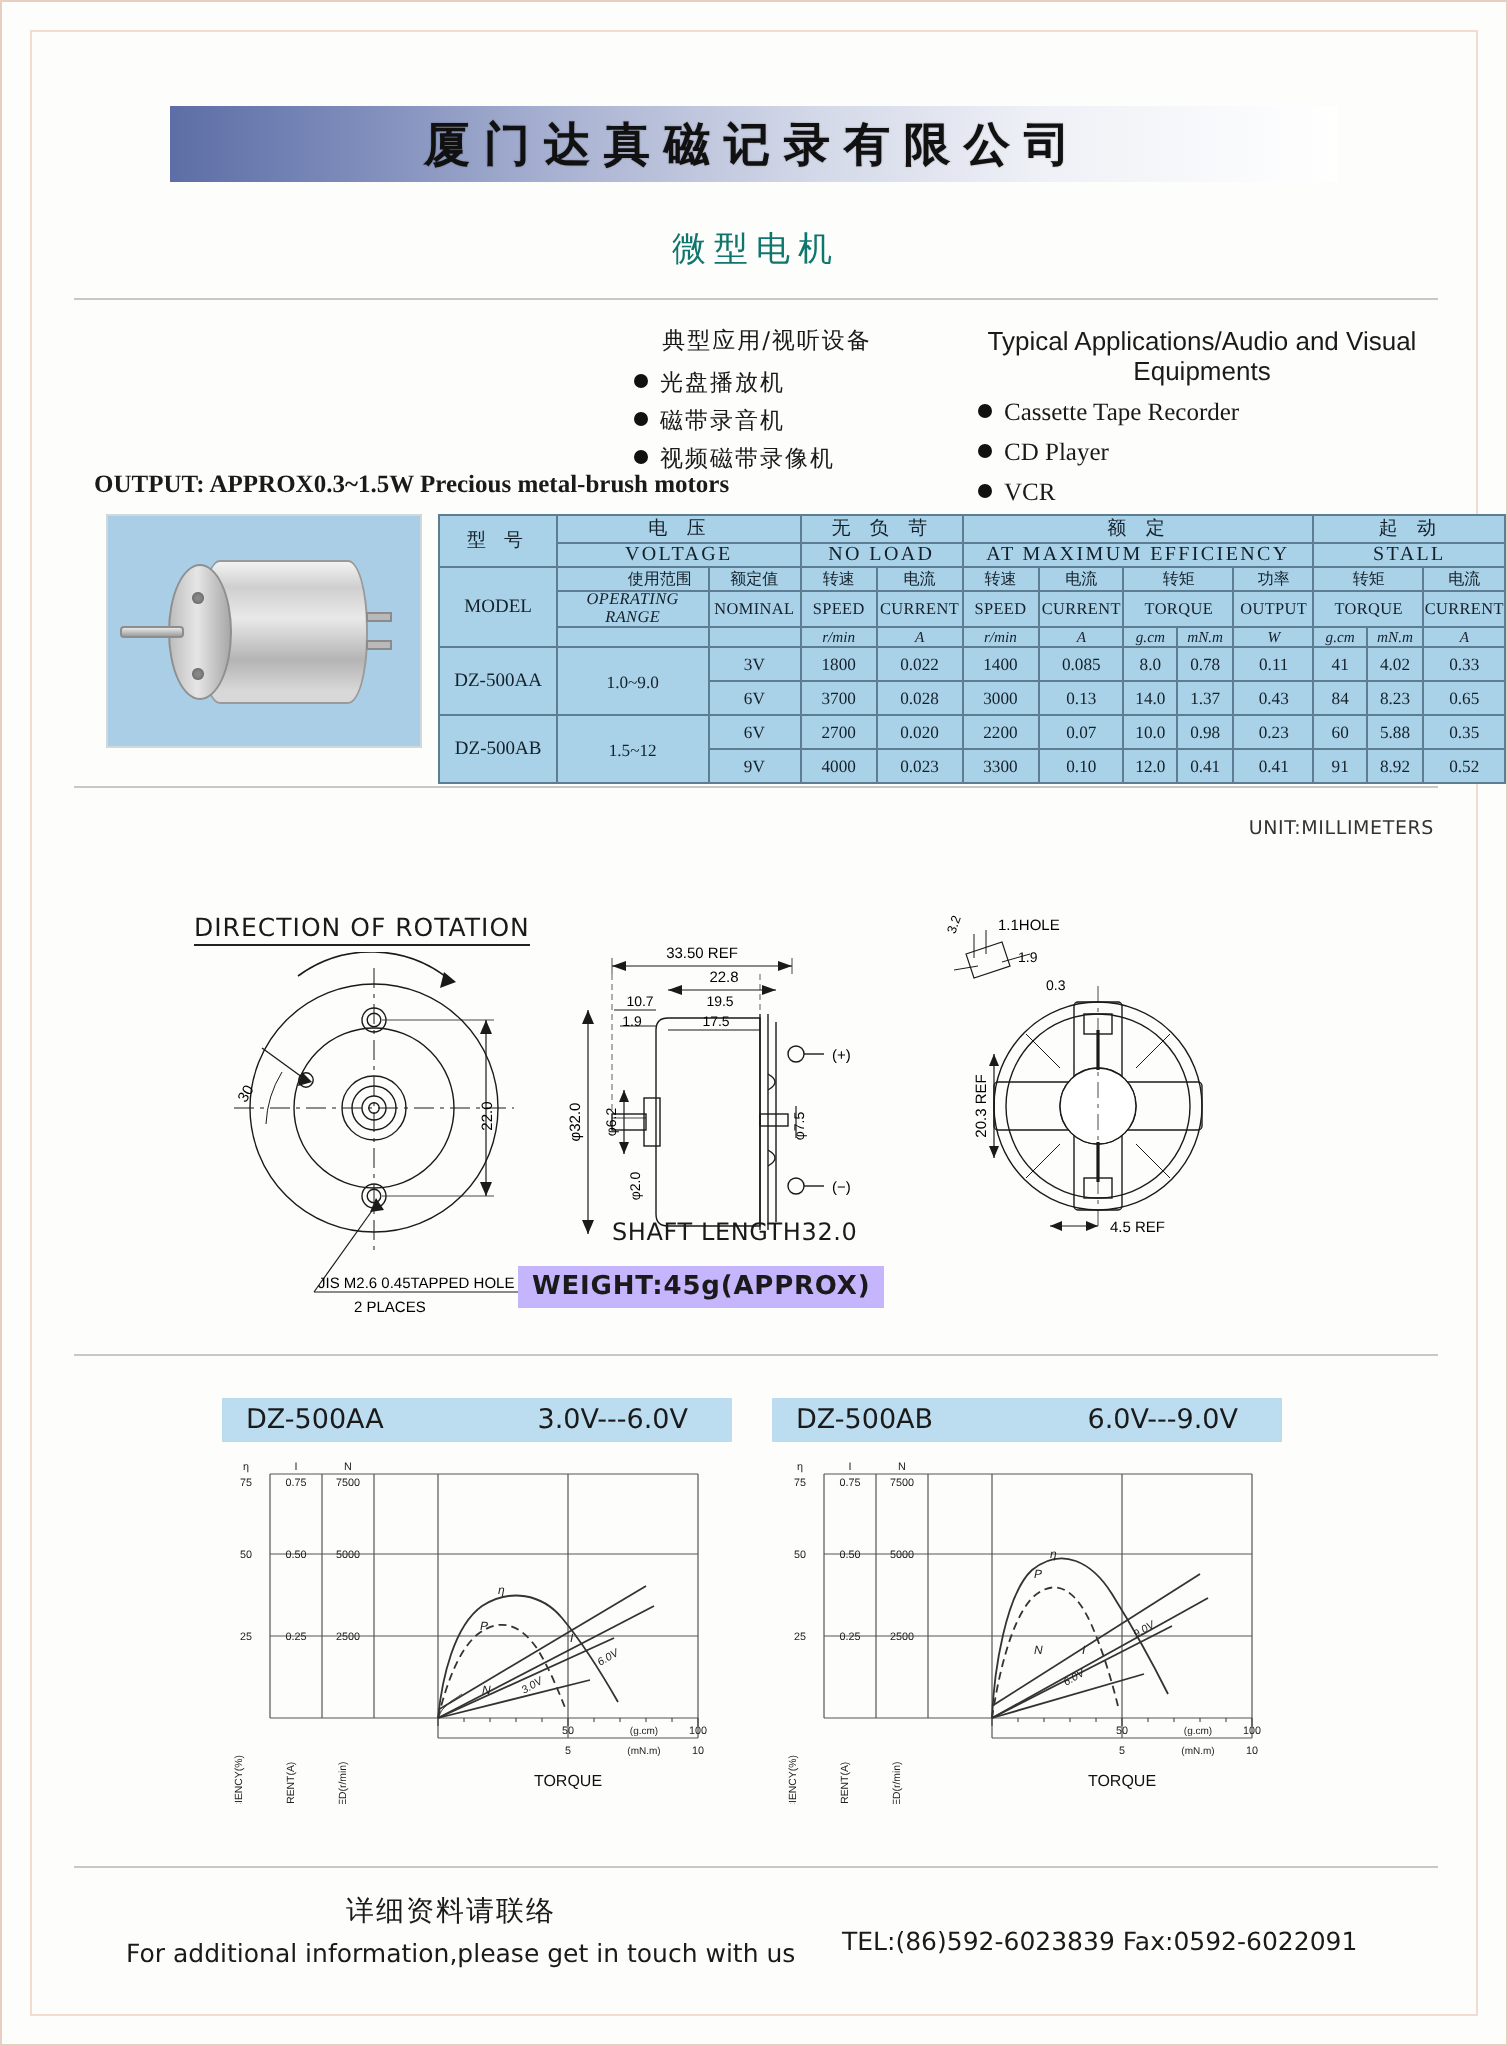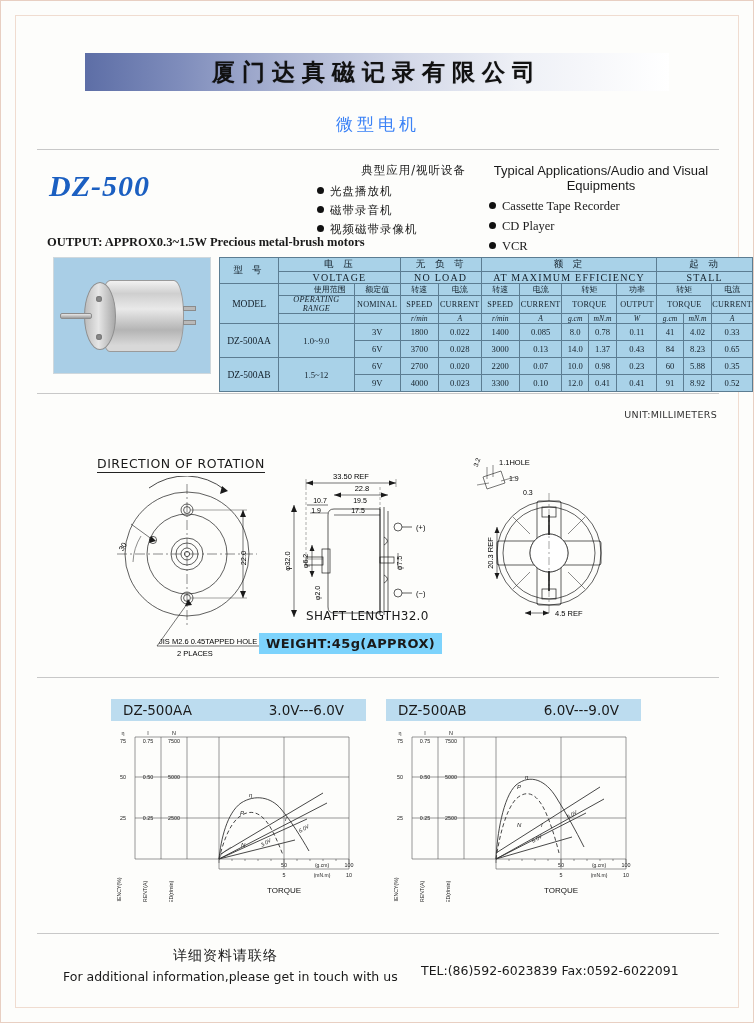--- a/index.html
+++ b/index.html
@@ -28,21 +28,21 @@
     background:linear-gradient(to right,#5d6ea6 0%, #7e8cbb 16%, #aab3d2 34%, #d3d8e8 55%, #eef0f6 74%, #ffffff 100%);
     display:flex;align-items:center;justify-content:center;
   }
   .banner-title{
     font-family:"DejaVu Serif", serif;
     font-size:23px;letter-spacing:7px;color:#111;font-weight:700;
     text-shadow:0 0 1px rgba(0,0,0,.3);
   }
   .subtitle{
     position:absolute;top:112px;left:0;width:754px;text-align:center;
-    font-family:"DejaVu Sans", sans-serif;font-size:17px;letter-spacing:4px;color:#3b82f6;
+    font-family:"DejaVu Sans", sans-serif;font-size:17px;letter-spacing:4px;color:#0f766e;
   }
   .rule{
     position:absolute;left:36px;width:682px;height:1px;background:#c8c8c8;
   }
 
   
   .model-name{
     position:absolute;left:48px;top:168px;
     font-family:"Liberation Serif", serif;font-weight:700;font-style:italic;
     font-size:30px;color:#1b5fc1;letter-spacing:1px;
@@ -52,21 +52,21 @@
     font-family:"DejaVu Sans", sans-serif;font-size:13px;font-weight:700;white-space:nowrap;
   }
   .out-cn .big{font-size:14px;}
   .brush{margin-left:18px;font-size:15px;}
   .out-en{
     position:absolute;left:46px;top:234px;
     font-family:"Liberation Serif", serif;font-weight:700;font-size:12.5px;white-space:nowrap;
   }
 
   .apps-cn{position:absolute;left:300px;top:162px;width:165px;}
-  .apps-cn .head{font-family:"DejaVu Sans", sans-serif;font-size:11.5px;letter-spacing:1px;text-align:right;}
+  .apps-cn .head{font-family:"DejaVu Sans", sans-serif;font-size:11.5px;letter-spacing:1px;text-align:center;}
   .apps-cn ul,.apps-en ul{list-style:none;margin:6px 0 0 0;padding:0;}
   .apps-cn li{font-family:"DejaVu Sans", sans-serif;font-size:11.5px;letter-spacing:1px;margin:4px 0 4px 16px;}
   .apps-en{position:absolute;left:470px;top:162px;width:260px;}
   .apps-en .head{font-family:Liberation Sans, sans-serif;font-size:13px;text-align:center;}
   .apps-en li{font-family:"Liberation Serif", serif;font-size:12.5px;margin:5px 0 5px 18px;}
   .bullet{display:inline-block;width:7px;height:7px;border-radius:50%;background:#111;margin-right:6px;vertical-align:1px;}
 
   
   .photo{
     position:absolute;left:52px;top:256px;width:156px;height:115px;
@@ -121,21 +121,21 @@
     position:absolute;left:96px;top:455px;
     font-family:"DejaVu Sans", sans-serif;font-size:12.5px;letter-spacing:.5px;
     border-bottom:1px solid #222;padding-bottom:1px;
   }
   .shaft-note{
     position:absolute;left:305px;top:608px;
     font-family:"DejaVu Sans", sans-serif;font-size:12px;letter-spacing:.3px;
   }
   .weight{
     position:absolute;left:258px;top:632px;
-    background:#7dd3fc;padding:3px 7px;
+    background:#c4b5fd;padding:3px 7px;
     font-family:"DejaVu Sans", sans-serif;font-size:13px;font-weight:700;letter-spacing:.4px;
   }
 
   
   .chart-head{
     position:absolute;height:22px;background:#bcdcef;
     font-family:"DejaVu Sans", sans-serif;font-size:13.5px;
     display:flex;align-items:center;
   }
   .chart-head .m{margin-left:12px;}
@@ -162,21 +162,20 @@
 
 <div class="page">
   <div class="inner-frame"></div>
 
   <div class="banner">
     <span class="banner-title">厦门达真磁记录有限公司</span>
   </div>
   <div class="subtitle">微型电机</div>
   <div class="rule" style="top:148px;"></div>
 
-  <div class="model-name">DZ-500</div>
   <div class="out-en">OUTPUT: APPROX0.3~1.5W Precious metal-brush motors</div>
 
   <div class="apps-cn">
     <div class="head">典型应用/视听设备</div>
     <ul>
       <li><span class="bullet"></span><span>光盘播放机</span></li>
       <li><span class="bullet"></span><span>磁带录音机</span></li>
       <li><span class="bullet"></span><span>视频磁带录像机</span></li>
     </ul>
   </div>

